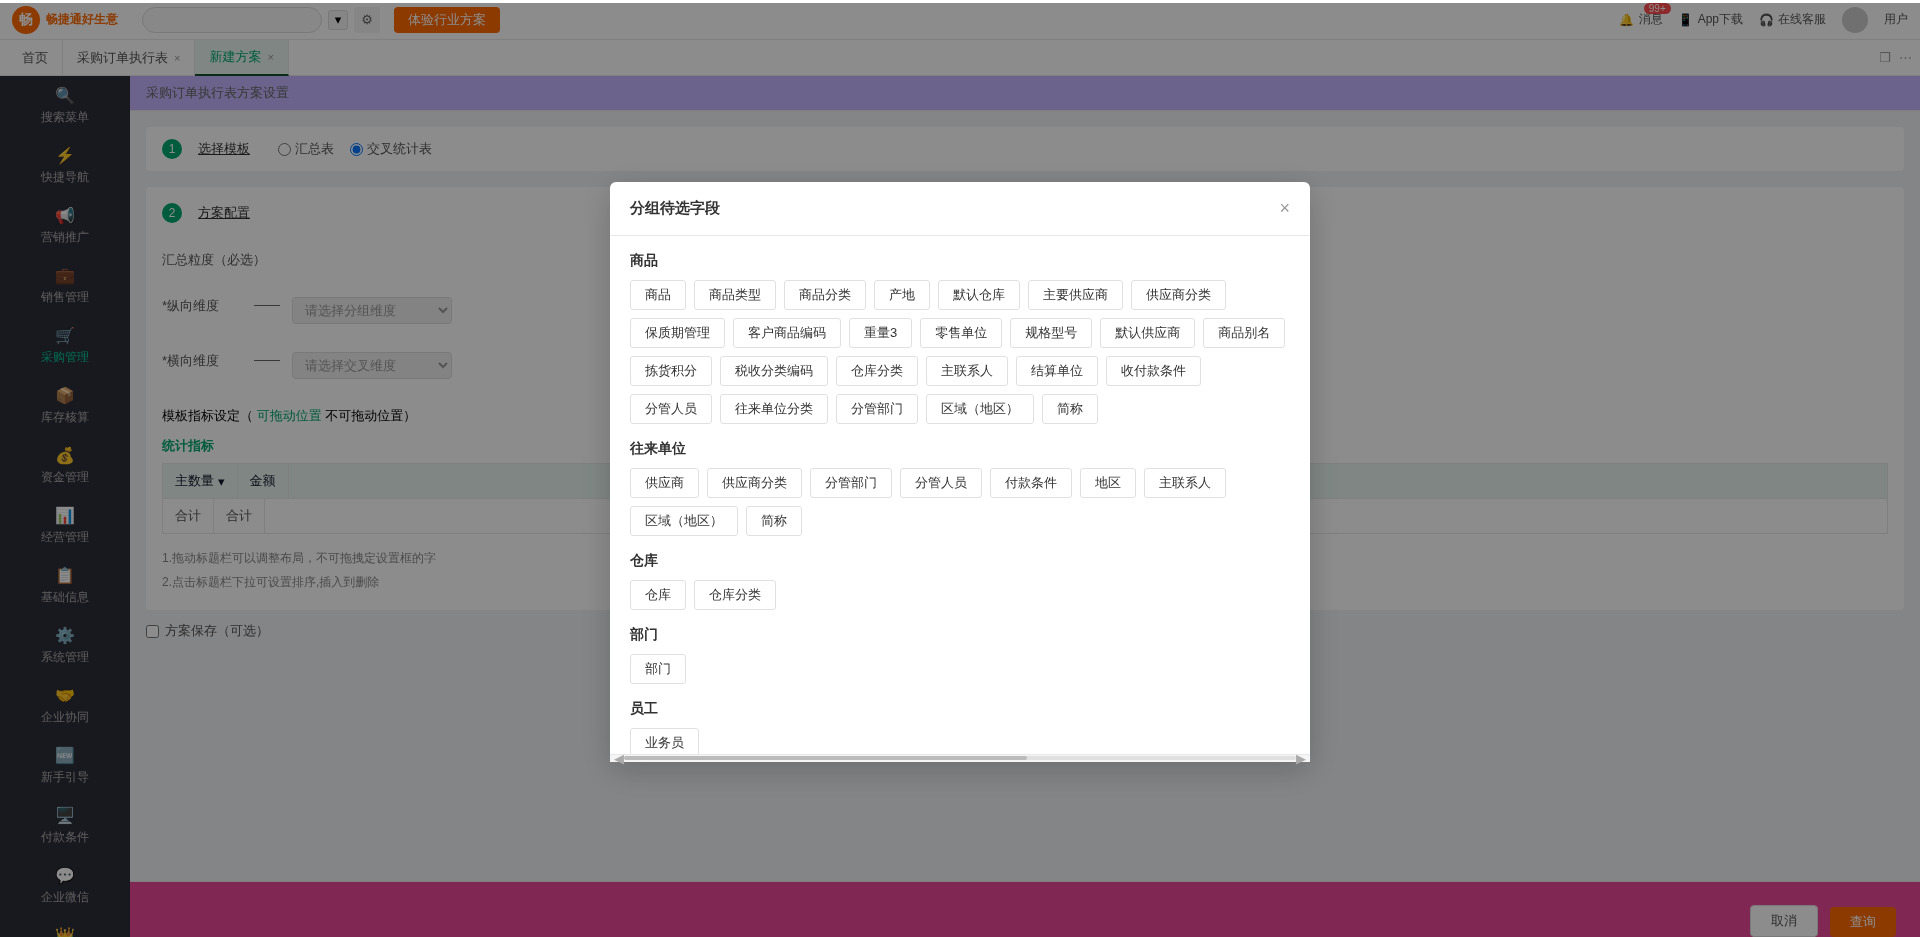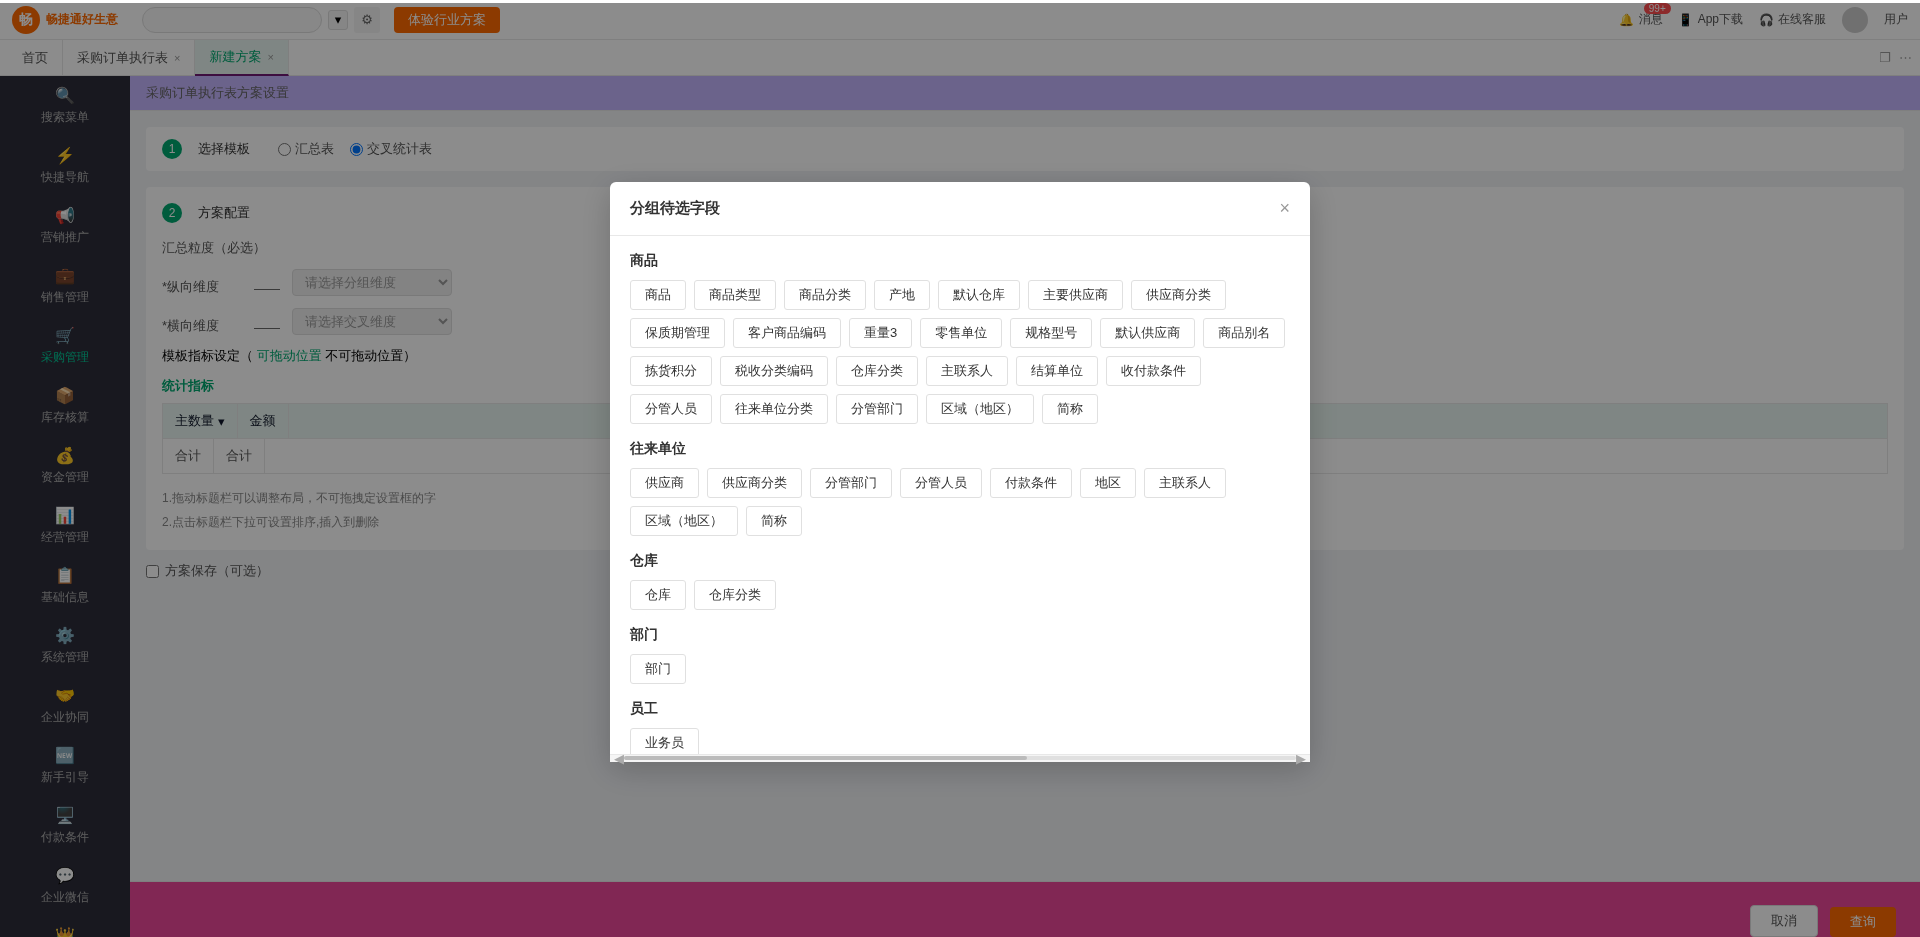--- a/index.html
+++ b/index.html
@@ -73,21 +73,21 @@
       border-bottom: 1px solid #e8e8e8;
       padding: 0 8px;
     }
     .tab-item {
       padding: 0 14px; height: 36px;
       display: flex; align-items: center; gap: 6px;
       font-size: 13px; cursor: pointer; color: #555;
       border-right: 1px solid #e8e8e8;
     }
     .tab-item.active {
-      background: #e8f5f0; color: #00a870; border-bottom: 2px solid #701a75;
+      background: #e8f5f0; color: #00a870; border-bottom: 2px solid #14532d;
     }
     .tab-close { font-size: 11px; color: #999; cursor: pointer; }
     .tab-bar-right { margin-left: auto; display: flex; gap: 8px; }
 
     
     .main-layout {
       display: flex; height: calc(937px - 76px);
     }
 
     
@@ -116,30 +116,30 @@
     
     .step-row {
       display: flex; align-items: center; gap: 16px; margin-bottom: 16px;
       background: #fff; padding: 12px 16px; border-radius: 4px;
     }
     .step-badge {
       background: #00a870; color: #fff; border-radius: 50%;
       width: 20px; height: 20px; display: flex; align-items: center; justify-content: center;
       font-size: 12px; flex-shrink: 0;
     }
-    .step-label { font-size: 13px; color: #333; }
+    .step-label { font-size: 13px; color: #333; text-decoration: underline; }
     .radio-group { display: flex; gap: 16px; align-items: center; margin-left: 12px; }
     .radio-item { display: flex; align-items: center; gap: 4px; color: #555; font-size: 13px; cursor: pointer; }
 
     
     .form-section {
       background: #fff; padding: 16px; border-radius: 4px; margin-bottom: 12px;
     }
     .form-row {
-      display: flex; align-items: flex-end; gap: 12px; margin-bottom: 12px;
+      display: flex; align-items: flex-start; gap: 12px; margin-bottom: 12px; margin-top: 28px;
     }
     .form-label { color: #555; font-size: 13px; min-width: 80px; }
     .form-select {
       border: 1px solid #ddd; border-radius: 4px; padding: 4px 8px;
       font-size: 13px; min-width: 160px; color: #999;
     }
 
     
     .table-area { background: #fff; margin-top: 8px; }
     .table-header-row {

